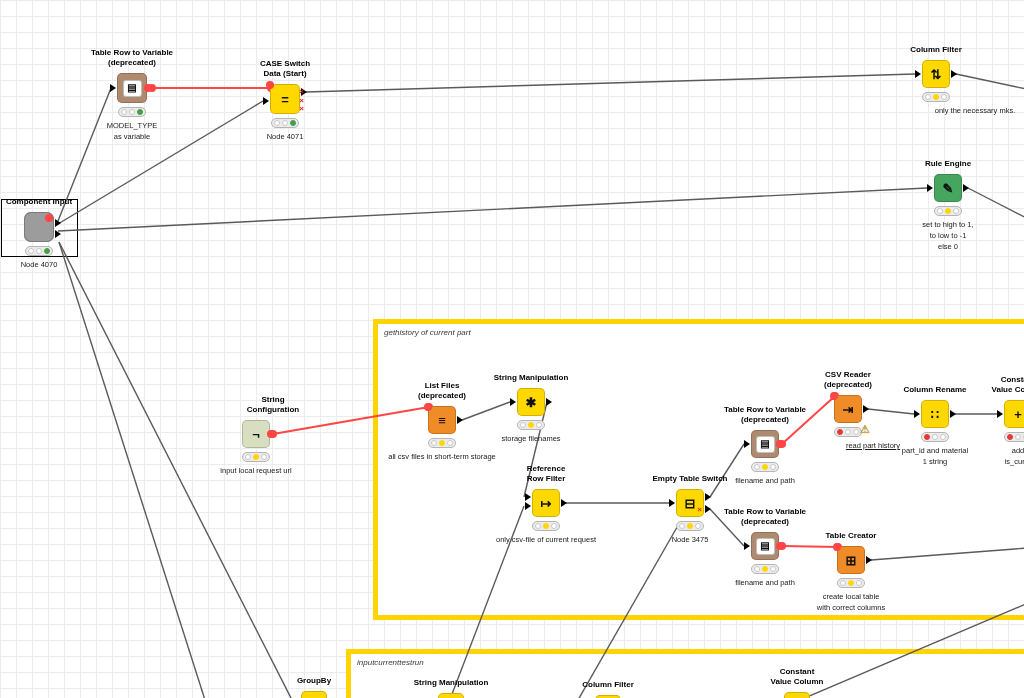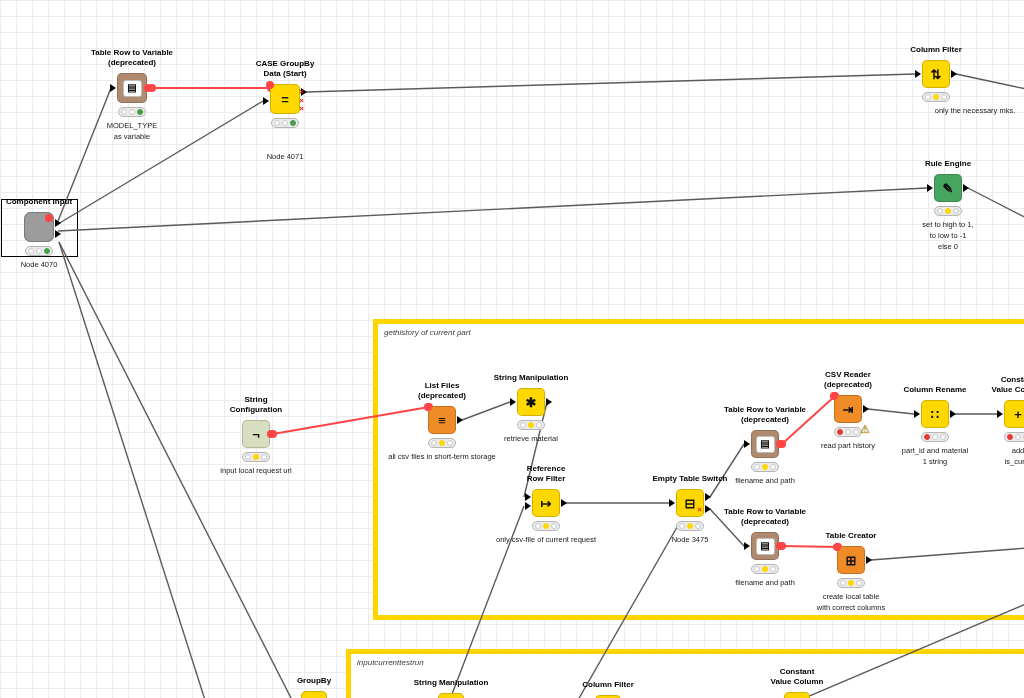--- a/index.html
+++ b/index.html
@@ -87,38 +87,38 @@
       <div class="status" style="left: 118px; top: 107px;">
         <i></i>
         <i></i>
         <i style="background: rgb(67, 160, 71); border-color: rgb(67, 160, 71);"></i>
       </div>
       <div class="node-labels" style="left: 47px; top: 120px;">
         <div>MODEL_TYPE</div>
         <div>as variable</div>
       </div>
       <div class="node-title" style="left: 210px; top: 59px;">
-        <div>CASE GroupBy</div>
+        <div>CASE Switch</div>
         <div>Data (Start)</div>
       </div>
       <div class="node-icon" style="left: 270px; top: 84px; width: 30px; height: 30px; background: rgb(255, 216, 0);">
         <span class="glyph">=</span>
         <span class="port-in" style="top: 12.5px;"></span>
         <span class="port-out" style="top: 3.5px;"></span>
         <span class="red-dot" style="left: -4px; top: -3px;"></span>
         <span class="red-x" style="top: 4.4px;">×</span>
         <span class="red-x" style="top: 12.5px;">×</span>
         <span class="red-x" style="top: 20.6px;">×</span>
       </div>
       <div class="status" style="left: 271px; top: 118px;">
         <i></i>
         <i></i>
         <i style="background: rgb(67, 160, 71); border-color: rgb(67, 160, 71);"></i>
       </div>
-      <div class="node-labels" style="left: 200px; top: 131px; margin-top: 20px;">
+      <div class="node-labels" style="left: 200px; top: 131px;">
         <div>Node 4071</div>
       </div>
       <div class="node-title" style="left: 861px; top: 45px;">
         <div>Column Filter</div>
       </div>
       <div class="node-icon" style="left: 922px; top: 60px; width: 28px; height: 28px; background: rgb(255, 216, 0);">
         <span class="glyph">⇅</span>
         <span class="port-in" style="top: 10px;"></span>
         <span class="port-out" style="top: 10px;"></span>
       </div>
@@ -157,21 +157,21 @@
         <span class="red-dot" style="left: 21px; top: 2px;"></span>
       </div>
       <div class="status" style="left: 25px; top: 246px;">
         <i></i>
         <i></i>
         <i style="background: rgb(67, 160, 71); border-color: rgb(67, 160, 71);"></i>
       </div>
       <div class="node-labels" style="left: -46px; top: 259px;">
         <div>Node 4070</div>
       </div>
-      <div class="node-title" style="left: 181px; top: 395px;">
+      <div class="node-title" style="left: 198px; top: 395px;">
         <div>String</div>
         <div>Configuration</div>
       </div>
       <div class="node-icon" style="left: 242px; top: 420px; width: 28px; height: 28px; background: rgb(216, 223, 192);">
         <span class="glyph">¬</span>
         <span class="red-dot" style="left: 25px; top: 10px;"></span>
       </div>
       <div class="status" style="left: 242px; top: 452px;">
         <i></i>
         <i style="background: rgb(255, 214, 0); border-color: rgb(255, 214, 0);"></i>
@@ -204,21 +204,21 @@
         <span class="glyph">✱</span>
         <span class="port-in" style="top: 10px;"></span>
         <span class="port-out" style="top: 10px;"></span>
       </div>
       <div class="status" style="left: 517px; top: 420px;">
         <i></i>
         <i style="background: rgb(255, 214, 0); border-color: rgb(255, 214, 0);"></i>
         <i></i>
       </div>
       <div class="node-labels" style="left: 446px; top: 433px;">
-        <div>retrieve material</div>
+        <div>storage filenames</div>
       </div>
       <div class="node-title" style="left: 471px; top: 464px;">
         <div>Reference</div>
         <div>Row Filter</div>
       </div>
       <div class="node-icon" style="left: 532px; top: 489px; width: 28px; height: 28px; background: rgb(255, 216, 0);">
         <span class="glyph">↦</span>
         <span class="port-in" style="top: 4.4px;"></span>
         <span class="port-in" style="top: 13.36px;"></span>
         <span class="port-out" style="top: 10px;"></span>
@@ -276,21 +276,21 @@
         <span class="glyph">⇥</span>
         <span class="port-out" style="top: 10px;"></span>
         <span class="red-dot" style="left: -4px; top: -3px;"></span>
       </div>
       <div class="status" style="left: 834px; top: 427px;">
         <i style="background: rgb(229, 57, 53); border-color: rgb(229, 57, 53);"></i>
         <i></i>
         <i></i>
       </div>
       <span class="warn" style="left: 860px; top: 424px;">⚠</span>
-      <div class="node-labels" style="left: 763px; top: 440px;">
+      <div class="node-labels" style="left: 788px; top: 440px; text-decoration: underline;">
         <div>read part history</div>
       </div>
       <div class="node-title" style="left: 860px; top: 385px;">
         <div>Column Rename</div>
       </div>
       <div class="node-icon" style="left: 921px; top: 400px; width: 28px; height: 28px; background: rgb(255, 216, 0);">
         <span class="glyph">∷</span>
         <span class="port-in" style="top: 10px;"></span>
         <span class="port-out" style="top: 10px;"></span>
       </div>

